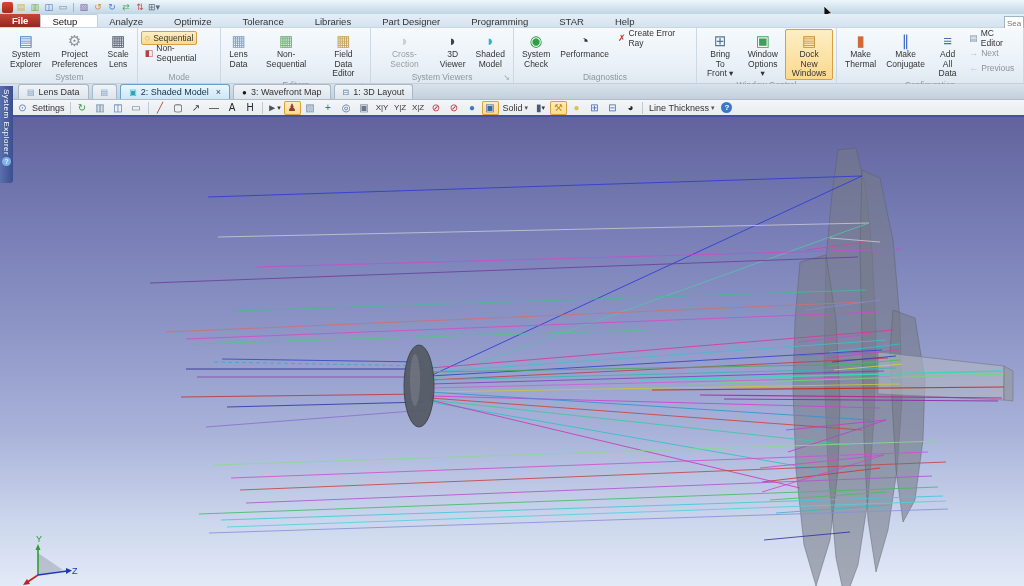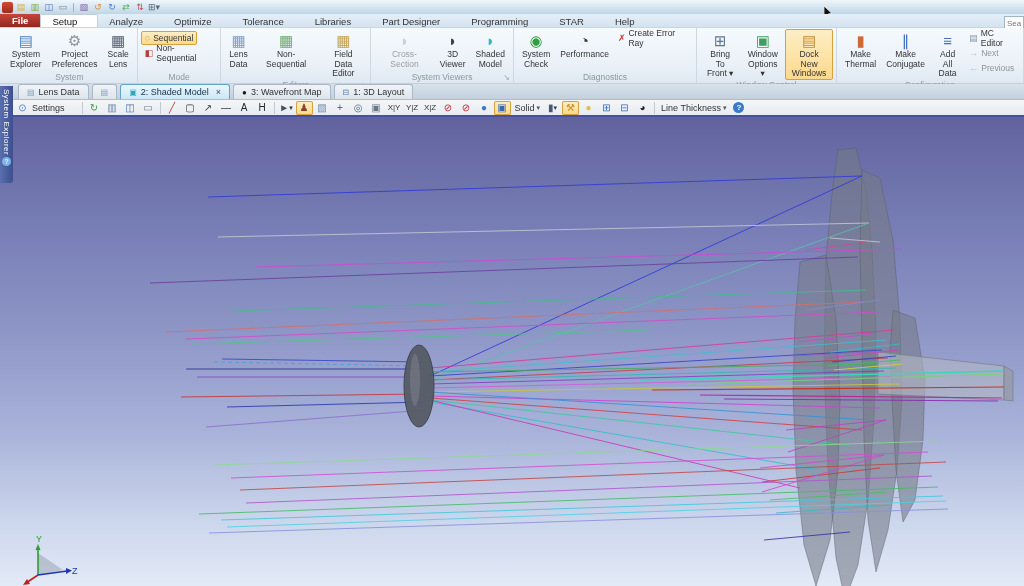--- a/index.html
+++ b/index.html
@@ -269,21 +269,21 @@
     <div class="dtab">
       <span class="dico" style="color: rgb(88, 120, 168);">⊟</span>
       <span>1: 3D Layout</span>
     </div>
   </div>
 
 <div class="row" id="toolbar">
     <span class="tbtn">
       <span class="g" style="color: rgb(90, 130, 180);">⊙</span>
     </span>
-    <span style="margin-right: 14px; text-align: right;">Settings</span>
+    <span style="margin-right: 2px; text-align: right;">Settings</span>
     <span class="tsep"></span>
     <span class="tbtn">
       <span class="g" style="color: rgb(58, 154, 72);">↻</span>
     </span>
     <span class="tbtn">
       <span class="g" style="color: rgb(112, 136, 168);">▥</span>
     </span>
     <span class="tbtn">
       <span class="g" style="color: rgb(74, 106, 176);">◫</span>
     </span>

